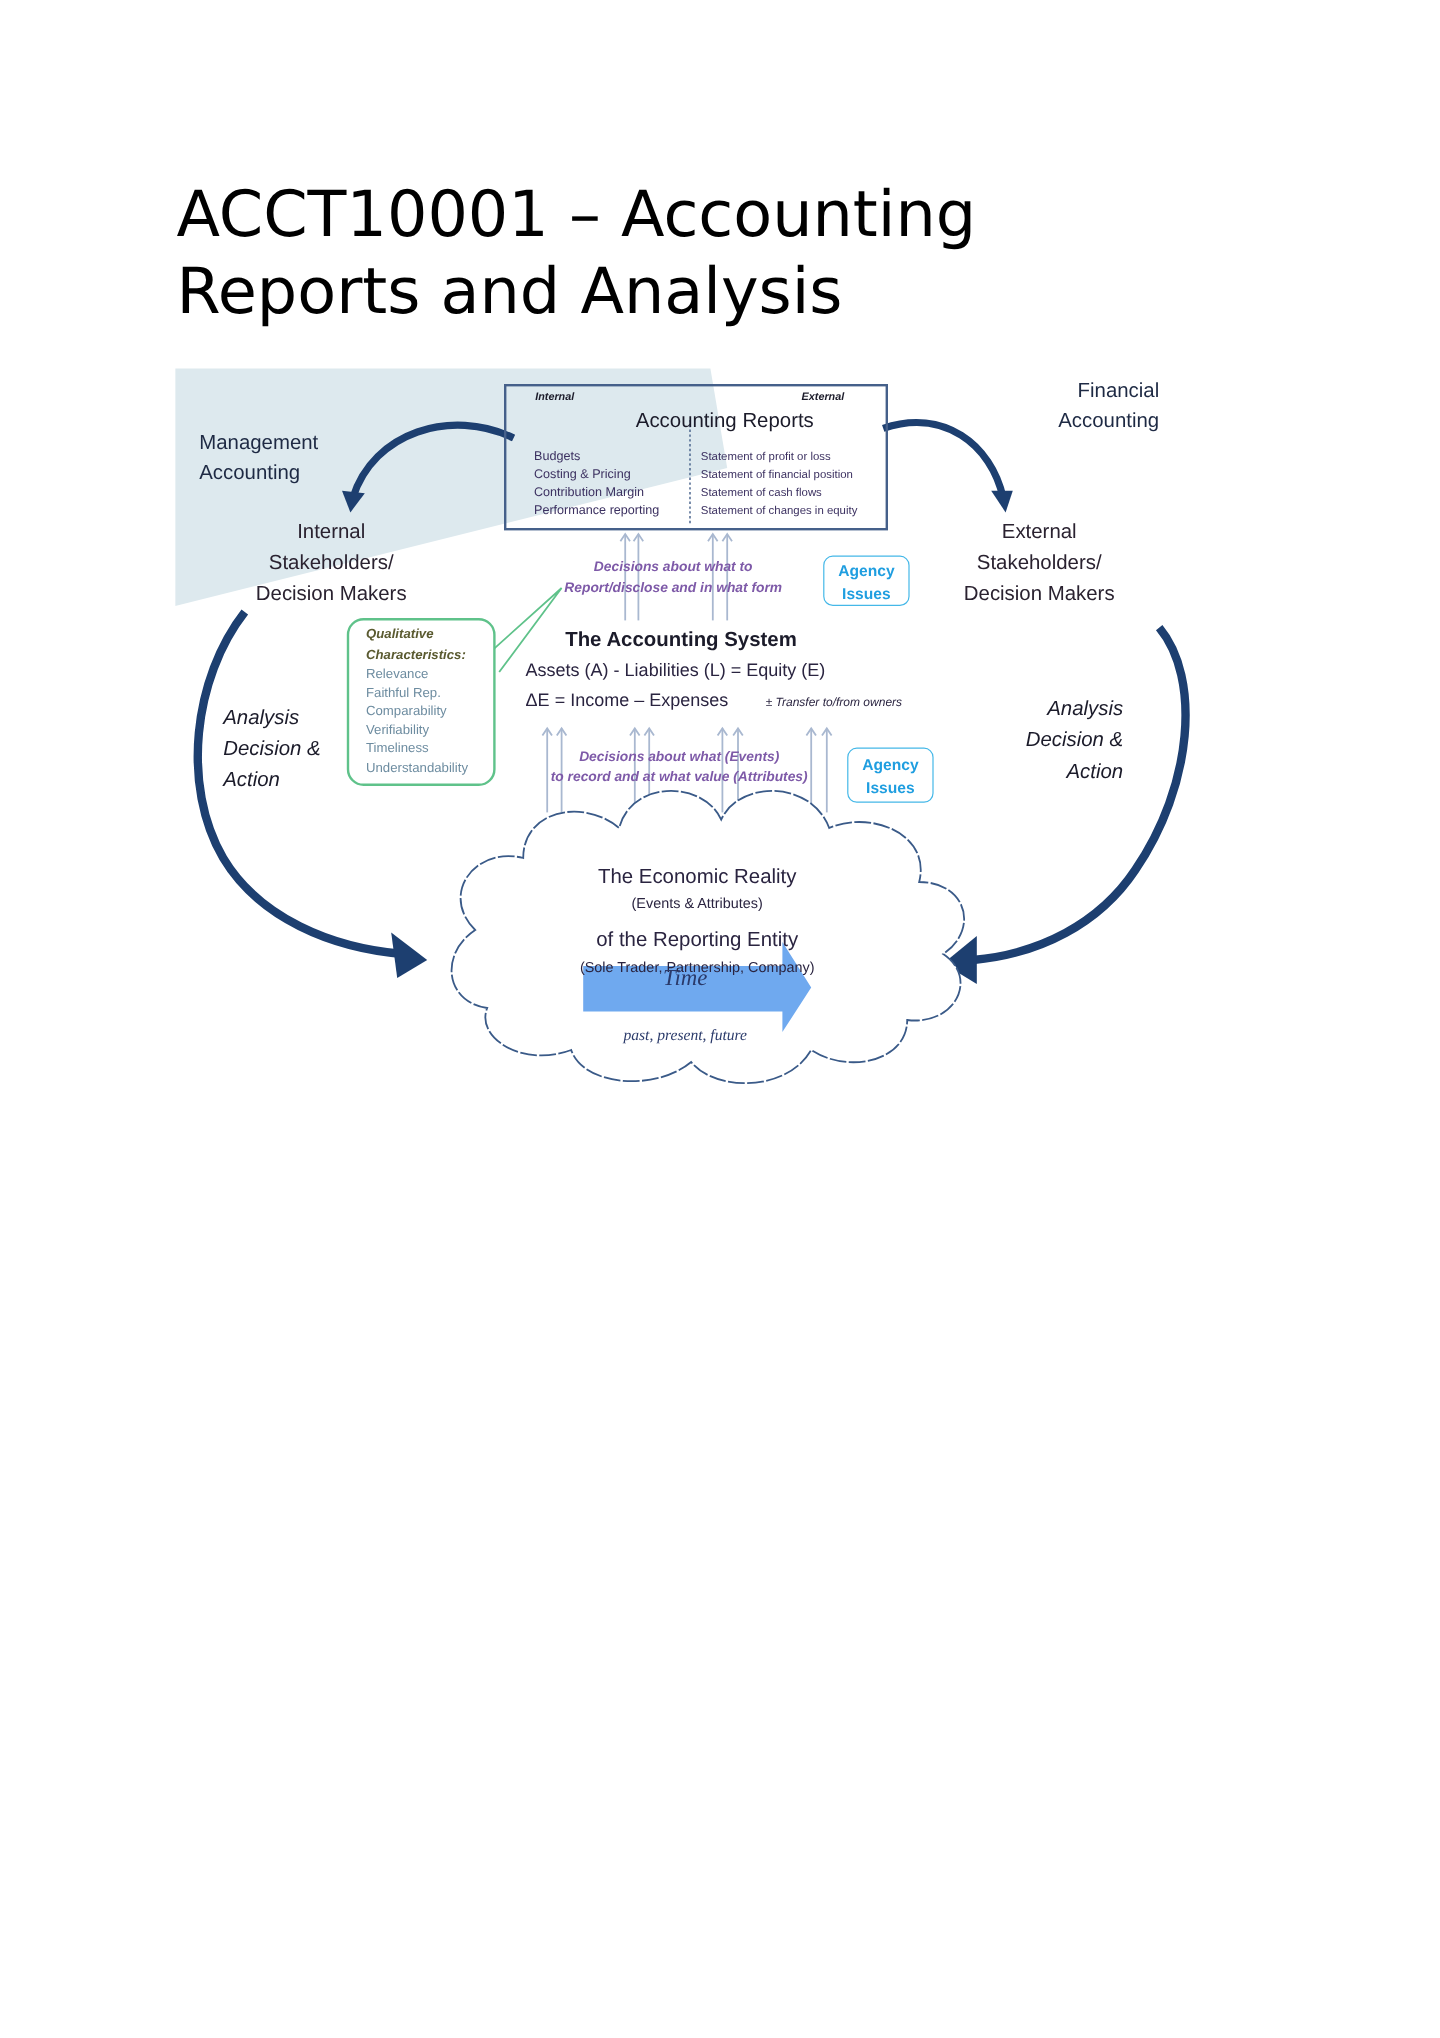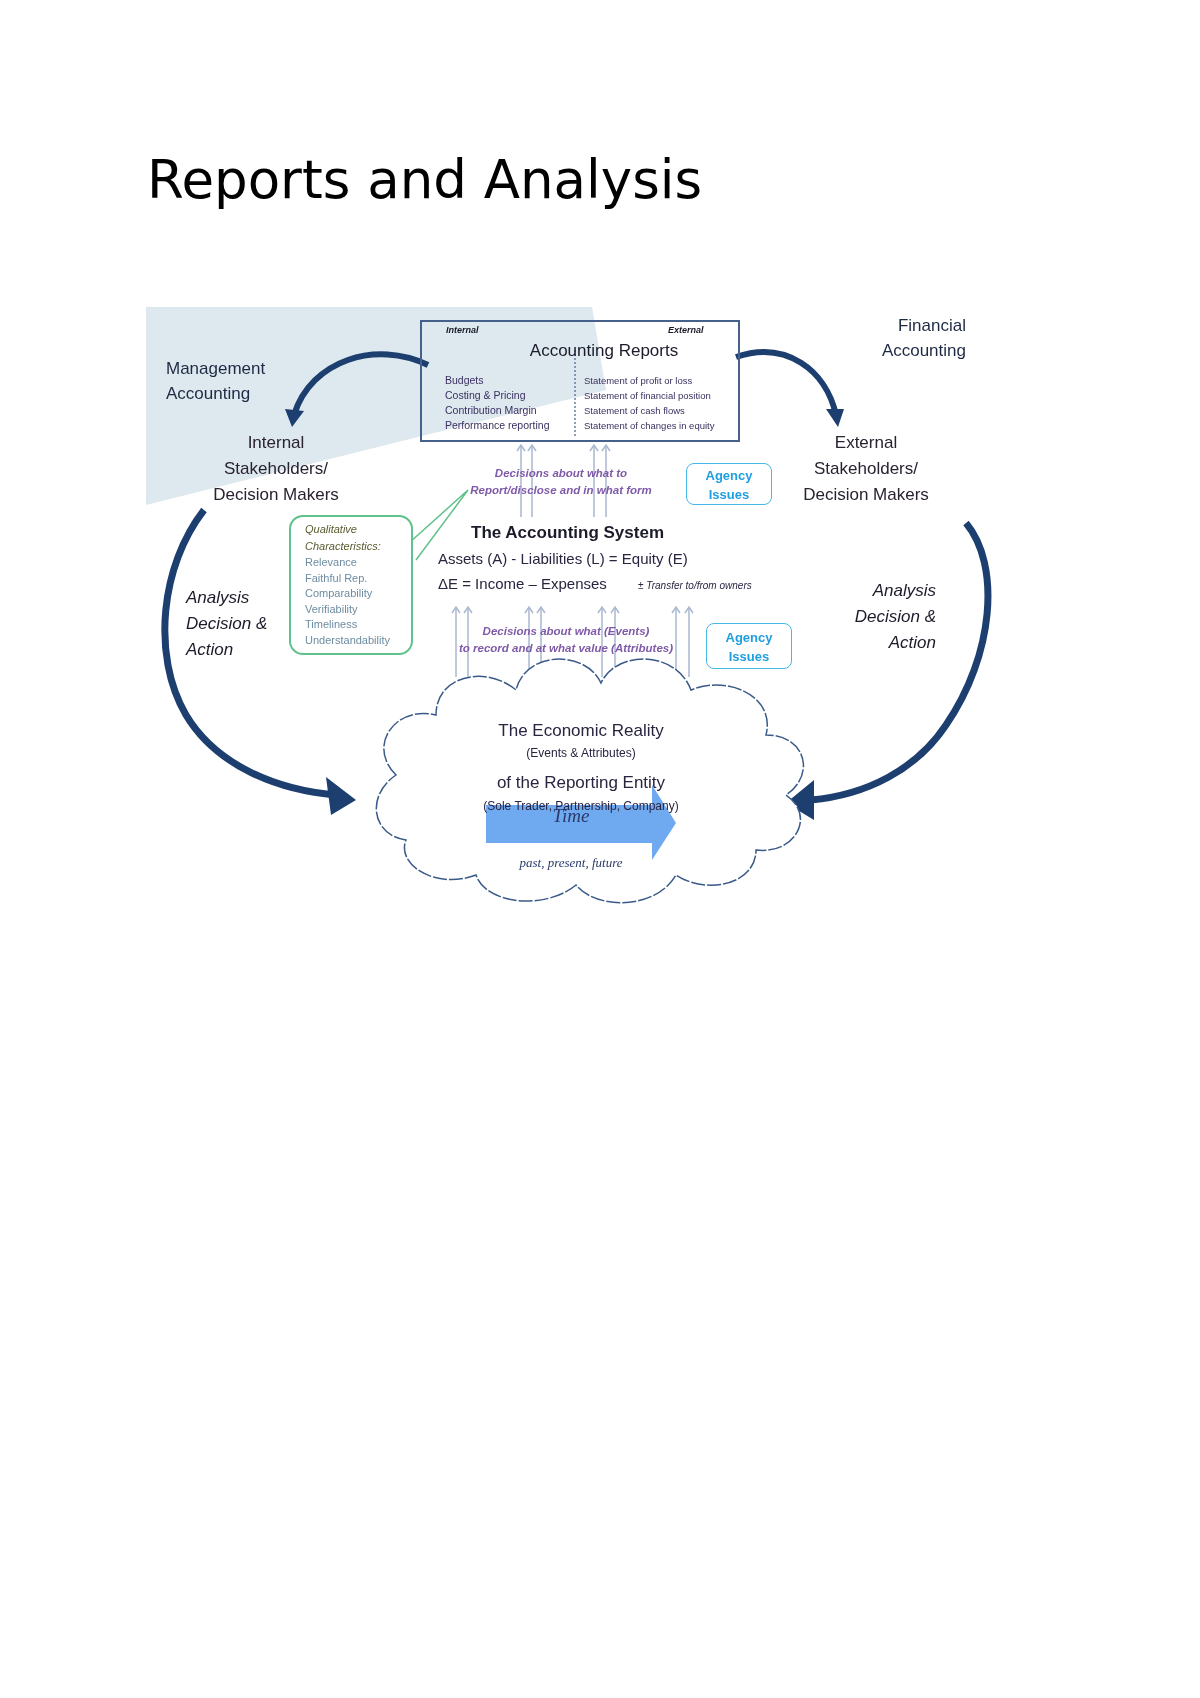--- a/index.html
+++ b/index.html
@@ -8,29 +8,30 @@
   .diagram { position: absolute; left: 146px; top: 305px; width: 870px; height: 630px; }
   .diagram svg { position: absolute; left: 0; top: 0; }
   .lbl { position: absolute; font-family: "Liberation Sans", sans-serif; color: #1b1b2a; white-space: nowrap; }
   .c { text-align: center; }
   .r { text-align: right; }
   .it { font-style: italic; }
   .b { font-weight: bold; }
   .rep-box { position: absolute; left: 274px; top: 15px; width: 316px; height: 118px; border: 2px solid #45608a; background: transparent; }
   .rep-col { position: absolute; font-size: 10.5px; line-height: 15px; color: #3b3060; font-family: "Liberation Sans", sans-serif; }
   .qual-box { position: absolute; left: 143px; top: 210px; width: 124px; height: 140px; border: 2px solid #5fc28a; border-radius: 14px; background: #fff; padding: 4px 0 0 14px; box-sizing: border-box; }
-  .qual-box .hd { font-size: 11px; font-style: italic; font-weight: normal; color: #5a5a30; line-height: 17px; font-family: "Liberation Sans", sans-serif; }
+  .qual-box .hd { font-size: 11px; font-style: italic; font-weight: bold; color: #5a5a30; line-height: 17px; font-family: "Liberation Sans", sans-serif; }
   .qual-box .item { font-size: 11px; color: #6d8ca0; line-height: 15.5px; font-family: "Liberation Sans", sans-serif; }
-  .agency { position: absolute; width: 86px; height: 42px; border: 1.5px solid #45b8e8; border-radius: 8px; background: #fff; color: #1f9ee0; font-weight: bold; font-size: 13px; line-height: 19px; text-align: center; padding-top: 2px; box-sizing: border-box; font-family: "Liberation Sans", sans-serif; }
+  .agency { position: absolute; width: 72px; height: 42px; border: 1.5px solid #45b8e8; border-radius: 8px; background: #fff; color: #1f9ee0; font-weight: bold; font-size: 13px; line-height: 19px; text-align: center; padding-top: 2px; box-sizing: border-box; font-family: "Liberation Sans", sans-serif; }
   .decision { position: absolute; font-size: 11.5px; font-style: italic; font-weight: bold; color: #7e5aa8; text-align: center; line-height: 17px; font-family: "Liberation Sans", sans-serif; }
 </style>
 </head>
 <body>
 
 <h1 class="page-title">
+  <div>ACCT10001 – Accounting</div>
   <div>Reports and Analysis</div>
 </h1>
 
 <div class="diagram">
   <svg width="870" height="630" viewBox="0 0 870 630">
 
     <polygon points="0,2 446,2 460,85 0,200" fill="#dde9ee"></polygon>
 
     <path d="M282,60 C230,35 165,55 148,110" stroke="#1d3f70" stroke-width="6" fill="none"></path>
     <polygon points="139,104 158,106 146,122" fill="#1d3f70"></polygon>

